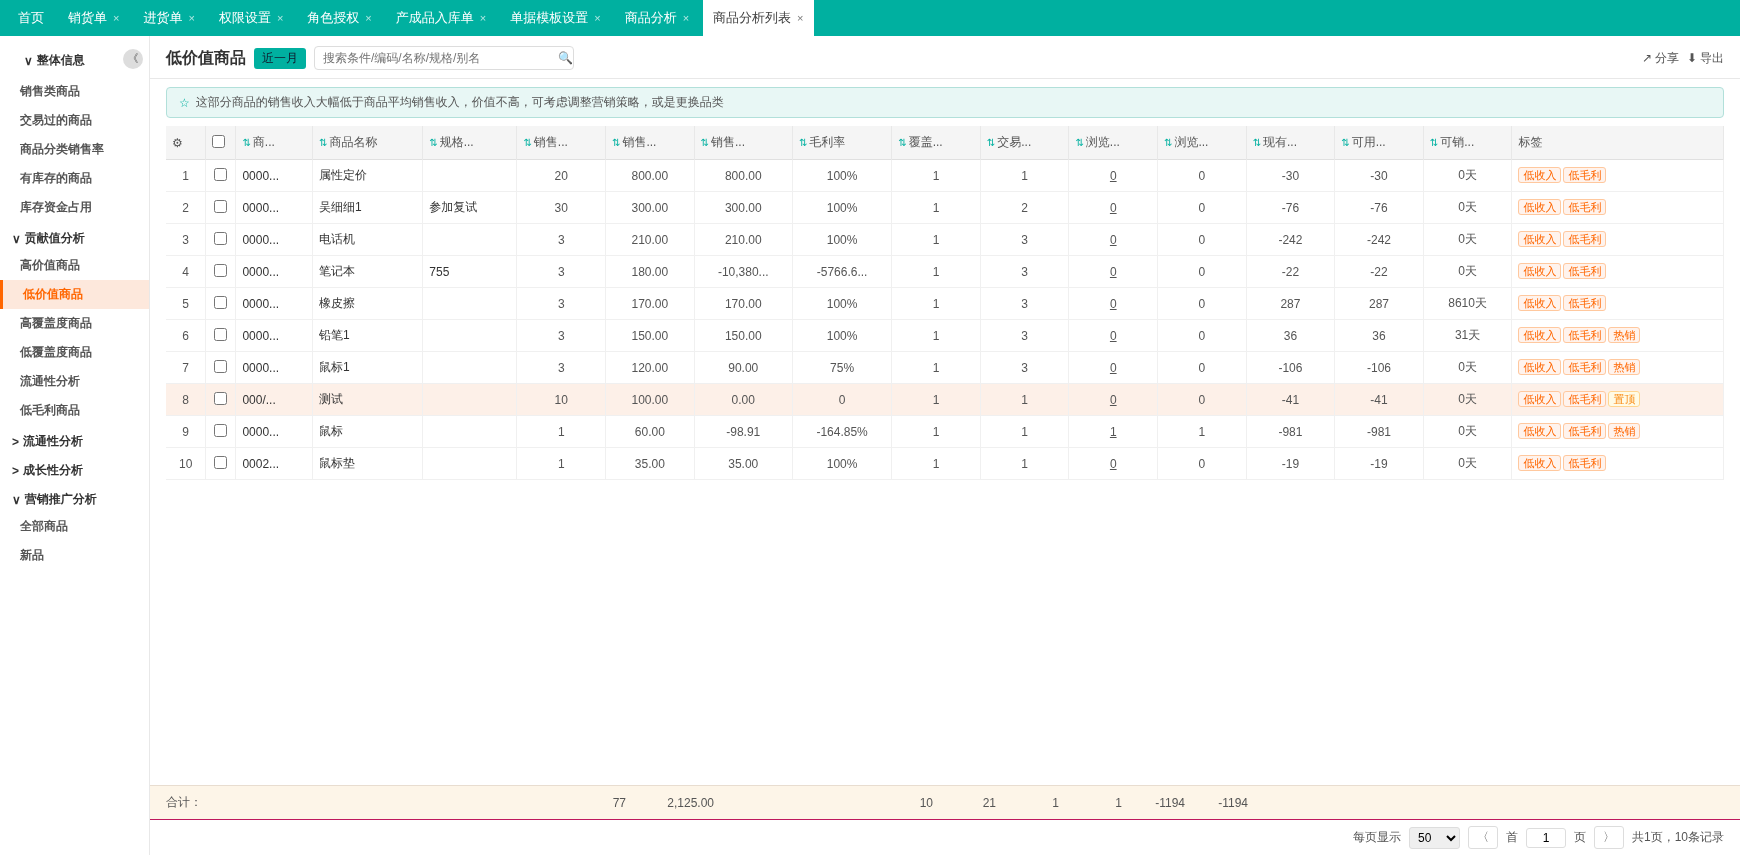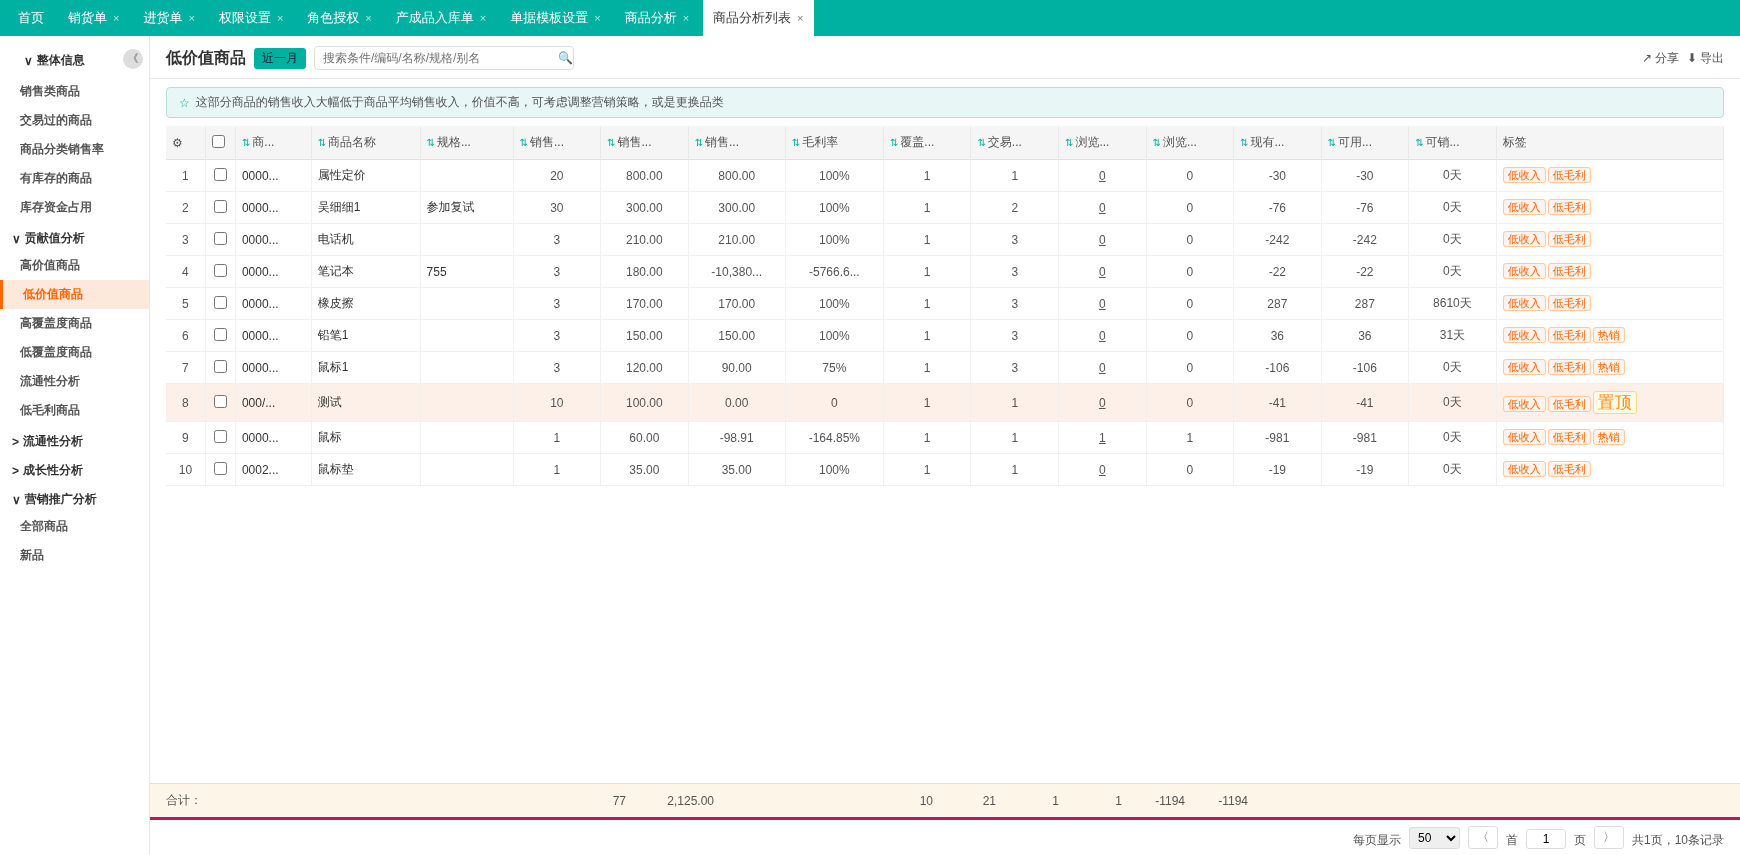--- a/index.html
+++ b/index.html
@@ -180,21 +180,21 @@
       padding: 1px 4px;
       font-size: 11px;
       margin-right: 2px;
     }
     .tag-yellow {
       background: #fffbe6;
       color: #fa8c16;
       border: 1px solid #ffd591;
       border-radius: 3px;
       padding: 1px 4px;
-      font-size: 17px;
+      font-size: 11px;
       margin-right: 2px;
     }
     .zero-days { color: #f60; }
     .underline { text-decoration: underline; cursor: pointer; }
     .checkbox-cell { text-align: center; width: 30px; }
     .num-cell { text-align: center; color: #555; }
 
     
     .table-footer {
       background: #fdf5e8;
@@ -205,24 +205,24 @@
       gap: 8px;
       font-size: 12px;
       color: #555;
     }
     .footer-label { font-weight: normal; margin-right: 8px; }
     .footer-val { min-width: 60px; text-align: right; }
 
     
     .pagination-bar {
       background: #fff;
-      border-top: 3px solid #be185d;
+      border-top: 1px solid #be185d;
       padding: 6px 16px;
       display: flex;
-      align-items: flex-end;
+      align-items: center;
       justify-content: flex-end;
       gap: 8px;
       font-size: 12px;
       color: #555;
     }
     .page-size-select {
       border: 1px solid #ddd;
       border-radius: 3px;
       padding: 2px 4px;
       font-size: 12px;

